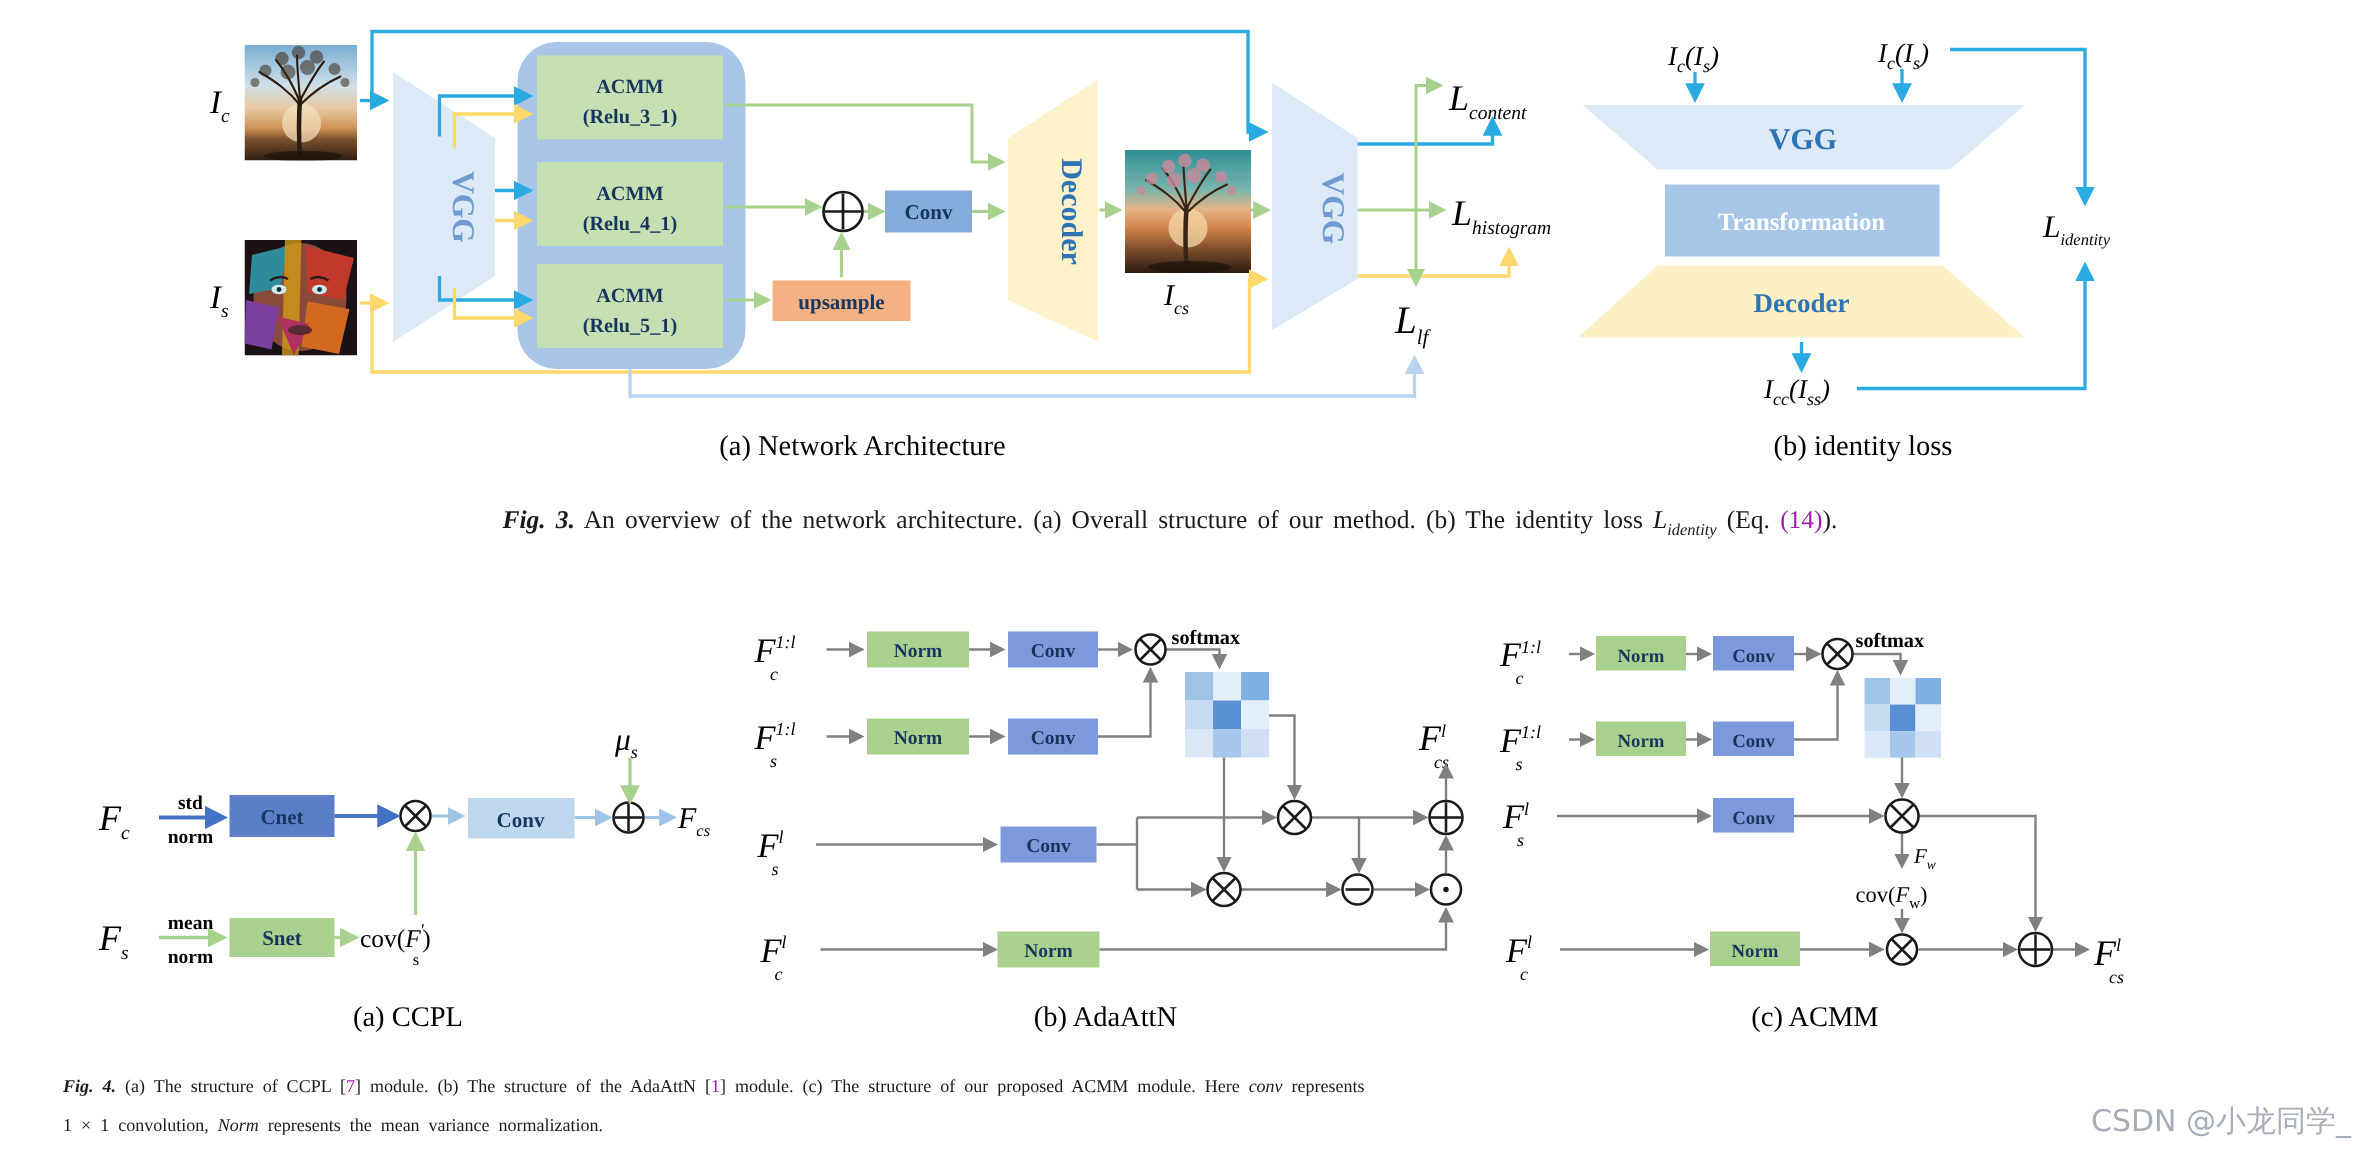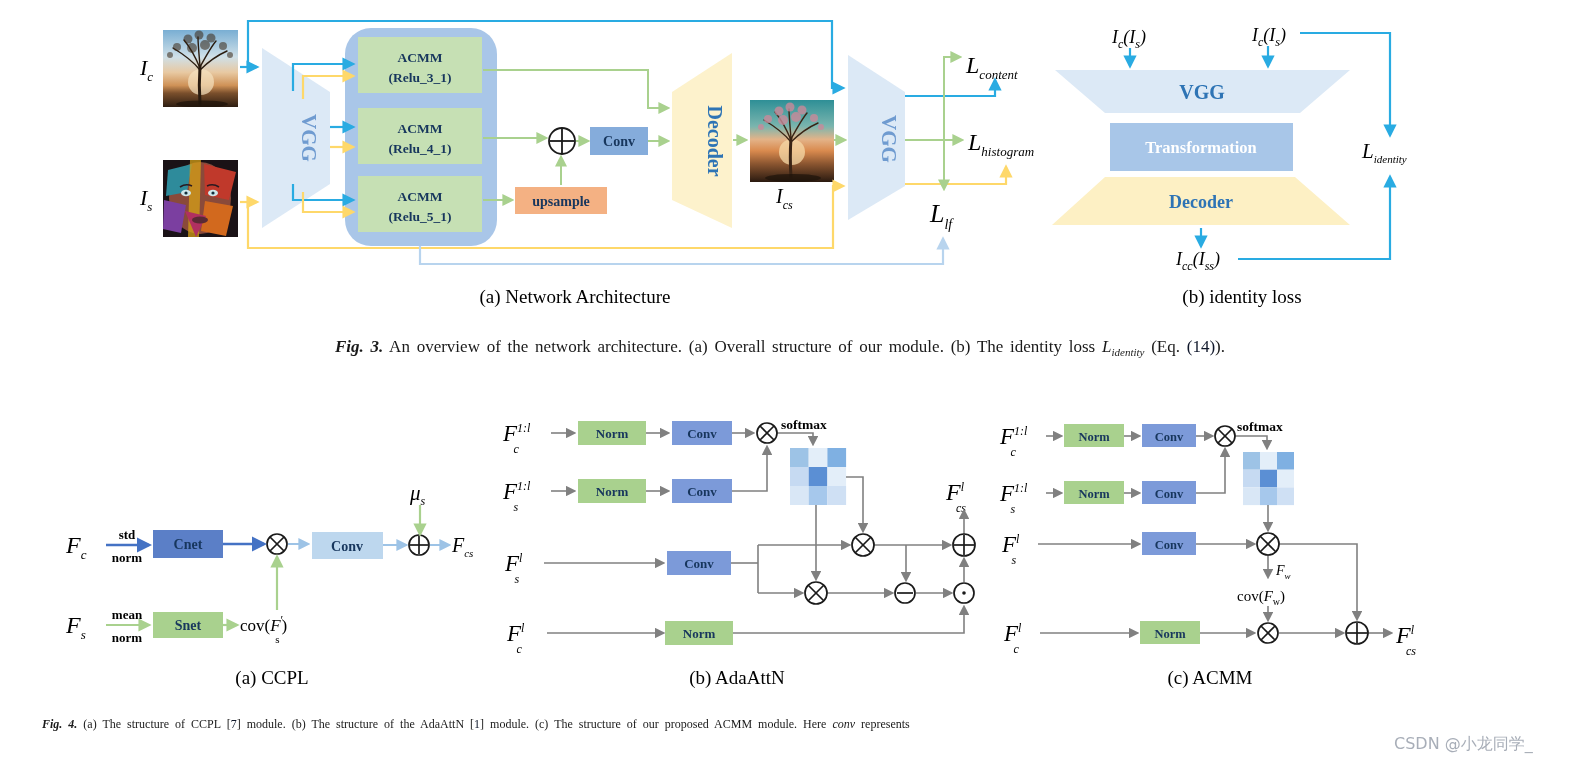--- a/index.html
+++ b/index.html
@@ -3,23 +3,23 @@
 <meta charset="utf-8">
 <style>
   html,body{margin:0;padding:0;background:#fff;}
   .page{position:relative;width:1580px;height:766px;background:#fff;overflow:hidden;
         font-family:"Liberation Serif",serif;}
   svg{position:absolute;left:0;top:0;}
   svg text{font-family:"Liberation Serif",serif;}
   .cap{position:absolute;color:#1a1a1a;}
   .cap3{left:0;top:337px;width:1560px;text-align:center;font-size:17px;word-spacing:2.5px;}
   .cap4{left:42px;top:711px;width:1460px;font-size:12px;line-height:26px;word-spacing:3px;}
-  .wm{position:absolute;left:1394px;top:734px;font-size:16px;color:#a8aeb8;
+  .wm{position:absolute;left:1394px;top:734px;font-size:20px;color:#a8aeb8;
       font-family:"DejaVu Sans",sans-serif;}
-  .ref{color:#0f172a;}
+  .ref{color:#a21caf;}
   .bold{font-weight:bold;font-style:italic;}
   .it{font-style:italic;}
   sub{font-size:11px;}
 </style>
 </head>
 <body>
 
 <div class="page">
 
 <svg width="1580" height="766" viewBox="0 0 1580 766">
@@ -458,22 +458,23 @@
       <circle cx="1357" cy="633" r="11"></circle>
           <line x1="1347" y1="633" x2="1367" y2="633"></line>
           <line x1="1357" y1="623" x2="1357" y2="643"></line>
     </g>
 
     <text x="1210" y="684" text-anchor="middle" font-size="19">(c) ACMM</text>
   </g>
 </svg>
 
 <div class="cap cap3">
-  <span class="bold">Fig. 3.</span><span> An overview of the network architecture. (a) Overall structure of our module. (b) The identity loss </span><span class="it">L</span><sub class="it">identity</sub><span> (Eq. </span><span class="ref">(14)</span><span>).</span>
+  <span class="bold">Fig. 3.</span><span> An overview of the network architecture. (a) Overall structure of our method. (b) The identity loss </span><span class="it">L</span><sub class="it">identity</sub><span> (Eq. </span><span class="ref">(14)</span><span>).</span>
 </div>
 
 <div class="cap cap4">
   <div><span class="bold">Fig. 4.</span><span> (a) The structure of CCPL [</span><span class="ref">7</span><span>] module. (b) The structure of the AdaAttN [</span><span class="ref">1</span><span>] module. (c) The structure of our proposed ACMM module. Here </span><span class="it">conv</span><span> represents</span></div>
+  <div><span>1 × 1 convolution, </span><span class="it">Norm</span><span> represents the mean variance normalization.</span></div>
 </div>
 
 <div class="wm">CSDN @小龙同学_</div>
 
 </div>
 
 </body></html>

